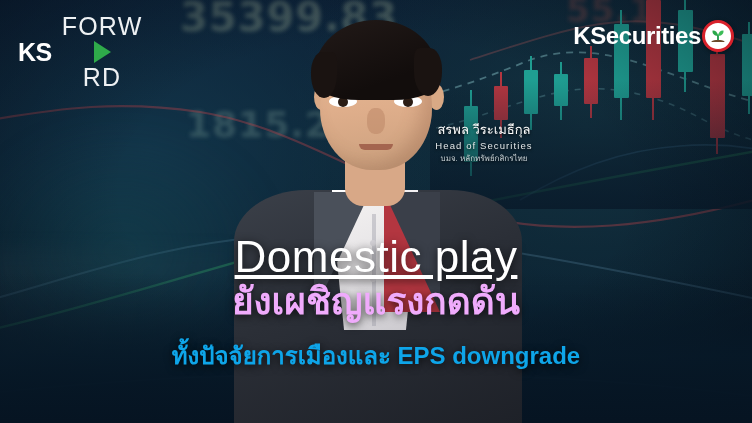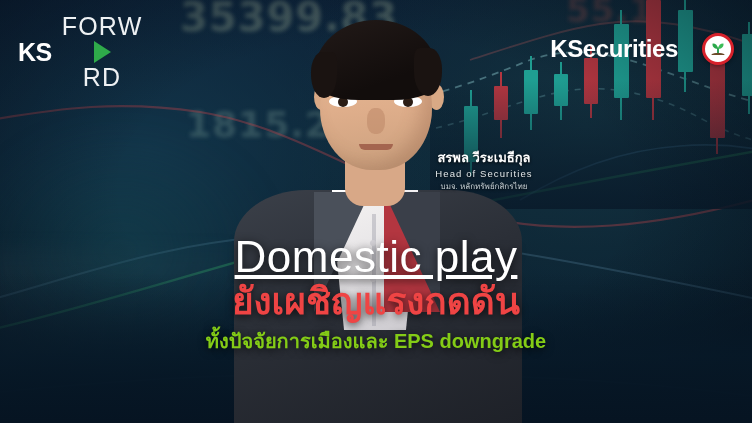--- a/index.html
+++ b/index.html
@@ -139,62 +139,61 @@
     padding:5px 18px 6px;
     border-radius:16px;
     background:linear-gradient(100deg,#1e9c8c 0%,#2fae7a 55%,#3fba63 100%);
     color:#fff; font-size:19px; font-weight:700;
     box-shadow:0 2px 7px rgba(0,0,0,.45);
     text-shadow:0 1px 2px rgba(0,0,0,.3);
     line-height:1.15;
   }
 
   
-  .ks-sec{ position:absolute; right:18px; top:33px; display:flex; align-items:center; gap:24px; }
+  .ks-sec{ position:absolute; right:18px; top:20px; display:flex; align-items:center; gap:1px; }
   .ks-sec-txt{ color:#fff; font-size:24px; font-weight:700; letter-spacing:-.4px; }
   .ks-sec-txt b{ font-weight:700; }
   .seal{
     width:32px; height:32px; border-radius:50%;
     background:#fff; border:3px solid #d8212b;
     display:flex; align-items:center; justify-content:center;
     box-shadow:0 1px 4px rgba(0,0,0,.4);
   }
 
   
   .speaker{ position:absolute; left:399px; top:122px; width:170px; text-align:center; }
   .sp-name{
-    color:#fff; font-size:13px; font-weight:700; line-height:1.25;
+    color:#fff; font-size:13px; font-weight:400; line-height:1.25;
     text-shadow:0 1px 3px rgba(0,0,0,.85);
-    margin-top:28px;
   }
   .sp-role{
     color:#e3e8ea; font-size:9.5px; font-weight:400; letter-spacing:1.1px;
     margin-top:2px; text-shadow:0 1px 3px rgba(0,0,0,.85);
   }
   .sp-org{
     color:#cfd8dc; font-size:8px; font-weight:400; margin-top:1px;
     text-shadow:0 1px 3px rgba(0,0,0,.85);
   }
 
   
   .headline{ position:absolute; left:0; right:0; top:233px; text-align:center; }
   .hl1{
     color:#fff; font-size:44px; font-weight:400; letter-spacing:.5px;
     line-height:1.08;
     text-shadow:0 2px 10px rgba(0,0,0,.75);
     text-decoration:underline;
   }
   .hl2{
-    color:#ef4444; font-size:37px; font-weight:700; line-height:1.18;
+    color:#f0abfc; font-size:37px; font-weight:700; line-height:1.18;
     margin-top:-1px;
     text-shadow:0 2px 9px rgba(0,0,0,.75);
   }
   .hl3{
-    color:#84cc16; font-size:20px; font-weight:700; line-height:1.3;
-    margin-top:5px;
+    color:#0ea5e9; font-size:24px; font-weight:700; line-height:1.3;
+    margin-top:17px;
     text-shadow:0 2px 9px rgba(0,0,0,.75);
   }
 </style>
 </head>
 <body>
 
 <div class="stage">
 
   <div class="bg-base"></div>
 

